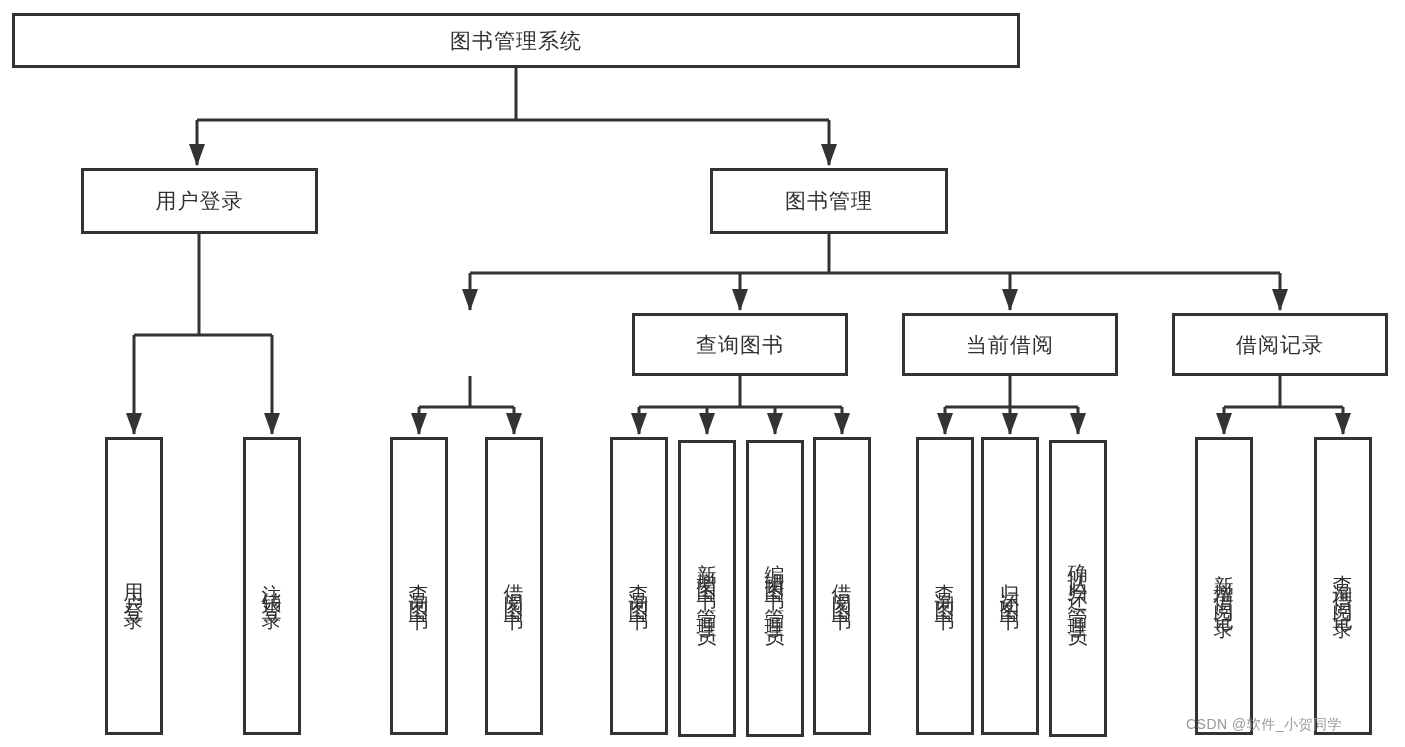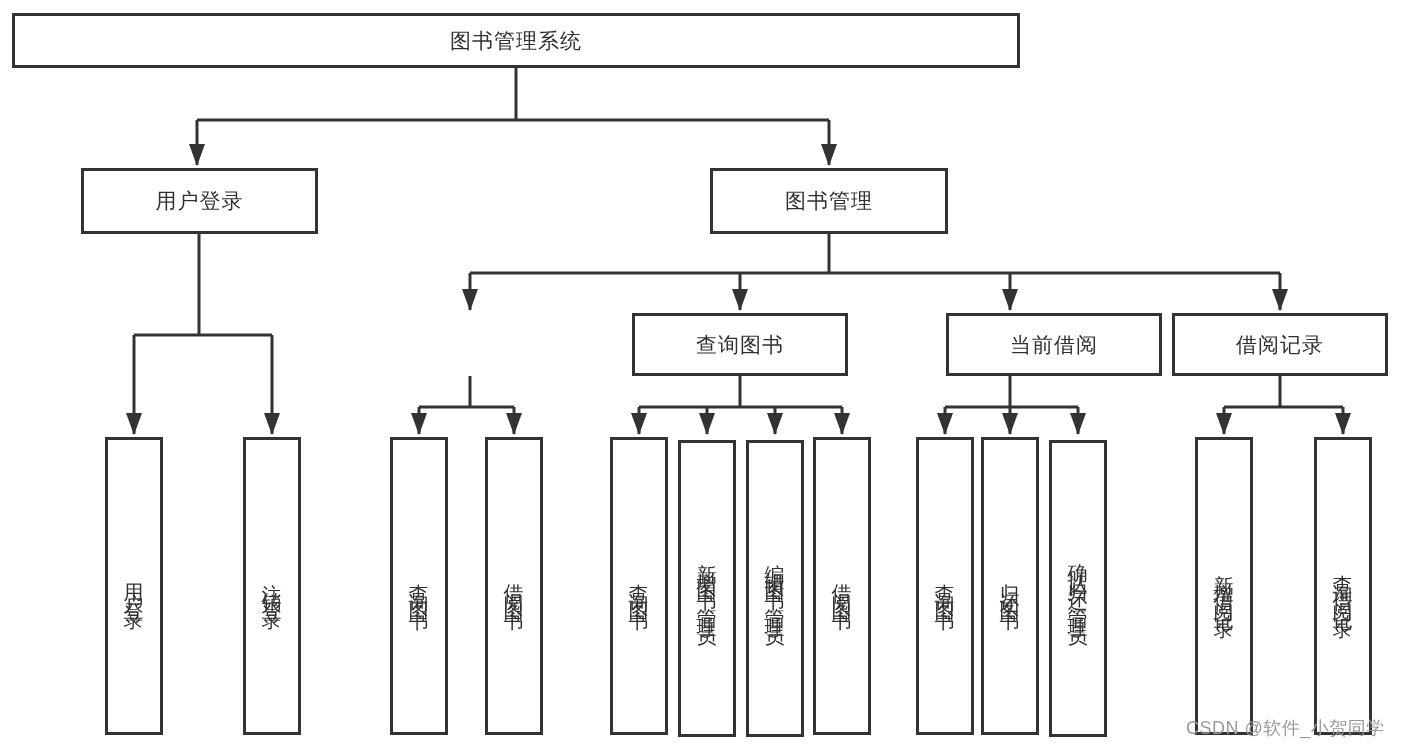--- a/index.html
+++ b/index.html
@@ -35,21 +35,21 @@
   }
   
   #b-root  { left: 12px;  top: 13px;  width: 1008px; height: 55px; }
   
   #b-l2-0  { left: 81px;  top: 168px; width: 237px; height: 66px; }
   #b-l2-1  { left: 710px; top: 168px; width: 238px; height: 66px; }
   
   .l3      { top: 313px; width: 216px; height: 63px; }
   #b-l3-0  { left: 362px; }
   #b-l3-1  { left: 632px; }
-  #b-l3-2  { left: 946px; }
+  #b-l3-2  { left: 902px; }
   #b-l3-3  { left: 1172px; font-family: Liberation Serif, serif; }
   
   .l4      { top: 437px; width: 58px; height: 298px; }
   .lowered { top: 440px; height: 297px; }
   #b-l4-0a { left: 105px; }
   #b-l4-0b { left: 243px; }
   #b-l4-1a { left: 390px; }
   #b-l4-1b { left: 485px; }
   #b-l4-2a { left: 610px; }
   #b-l4-2b { left: 678px; }
@@ -57,21 +57,21 @@
   #b-l4-2d { left: 813px; }
   #b-l4-3a { left: 916px; }
   #b-l4-3b { left: 981px; }
   #b-l4-3c { left: 1049px; }
   #b-l4-4a { left: 1195px; }
   #b-l4-4b { left: 1314px; }
   #watermark {
     position: absolute;
     left: 1186px;
     top: 716px;
-    font-size: 18px;
+    font-size: 14px;
     letter-spacing: 0.5px;
     color: #999999;
     z-index: 5;
     white-space: nowrap;
   }
 </style>
 </head>
 <body>
 
 <div id="canvas">

